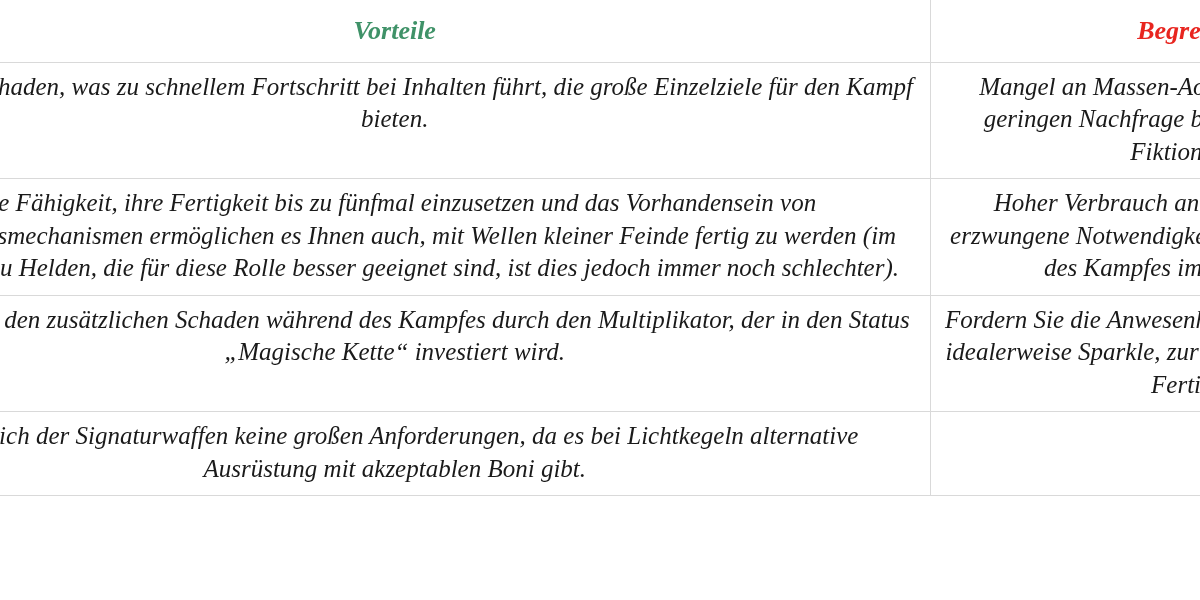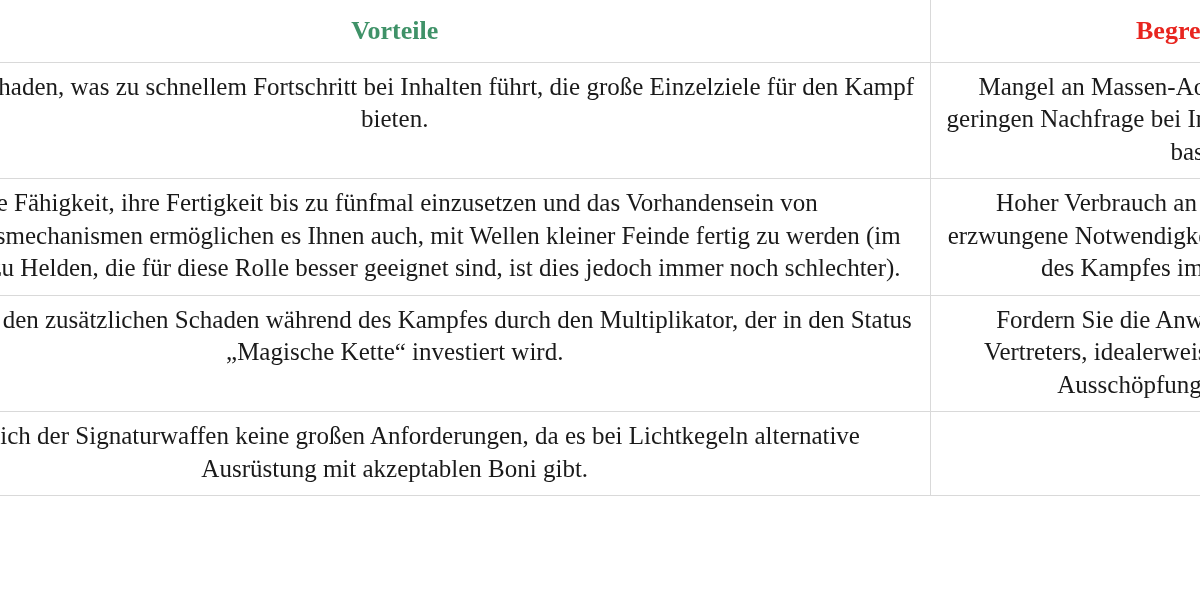--- a/index.html
+++ b/index.html
@@ -11,20 +11,21 @@
     background: #ffffff;
   }
   body {
     font-family: "Liberation Serif", serif;
   }
   .table-wrap {
     position: relative;
     width: 1200px;
     height: 600px;
     overflow: hidden;
+    font-style: italic;
   }
   table.comparison {
     border-collapse: collapse;
     table-layout: fixed;
     
     position: absolute;
     left: -140px;
     top: 0;
     width: 1640px;
   }

